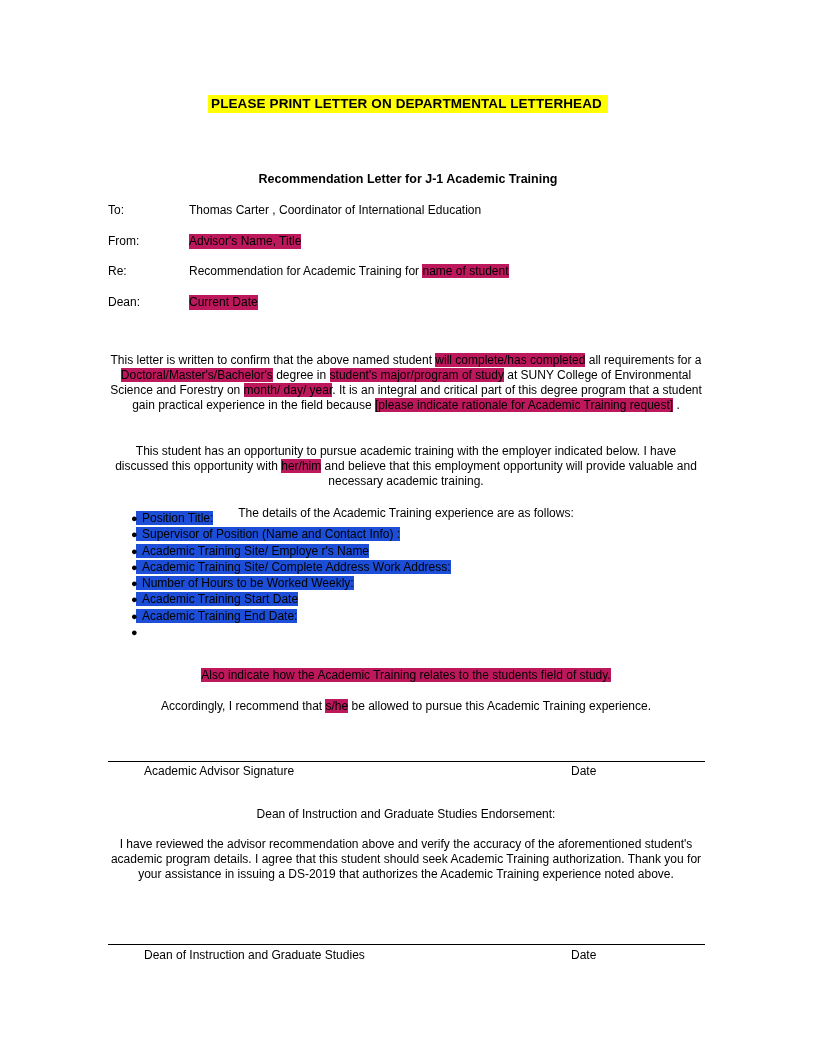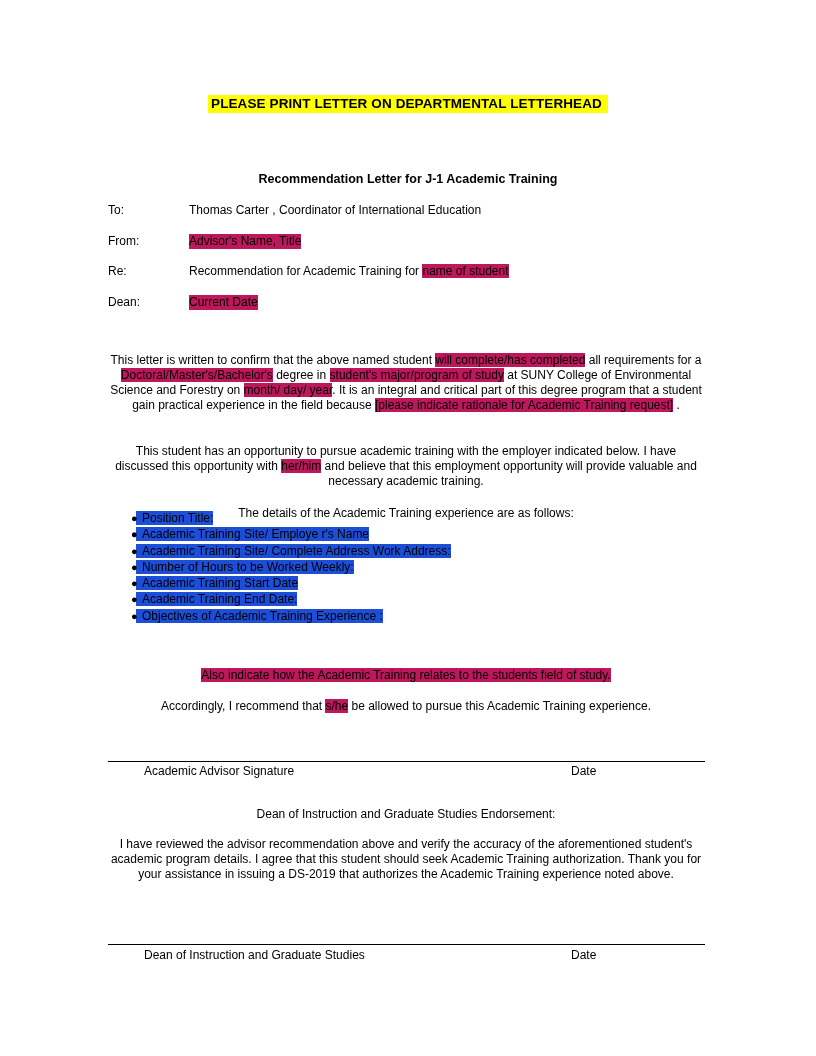--- a/index.html
+++ b/index.html
@@ -182,27 +182,27 @@
   </div>
 
   <p class="body-block" id="para1"><span>This letter is written to confirm that the above named student  </span><span class="hl">will complete/has completed</span><span> all requirements  for a </span><span class="hl">Doctoral/Master's/Bachelor's</span><span> degree  in </span><span class="hl">student's major/program of study</span><span> at SUNY College of Environmental Science and Forestry   on </span><span class="hl">month/ day/ year</span><span>. It is an integral and critical part of this degree program that a student gain practical experience   in the field because </span><span class="hl">[please indicate rationale for Academic Training request]</span><span> .</span></p>
 
   <p class="body-block" id="para2"><span>This student has an opportunity to pursue academic training with the employer indicated below. I have discussed this opportunity with  </span><span class="hl">her/him</span><span> and believe that this employment opportunity will provide valuable and necessary academic training.</span></p>
 
   <p class="body-block" id="para3">The details of the Academic Training experience are as follows:</p>
 
   <ul class="bullets">
     <li><span class="dot">●</span><span class="txt">Position Title:</span></li>
-    <li><span class="dot">●</span></li>
+    <li><span class="dot">●</span><span class="txt">Supervisor  of Position (Name and Contact Info) :</span></li>
     <li><span class="dot">●</span><span class="txt">Academic Training Site/ Employe r's Name</span></li>
     <li><span class="dot">●</span><span class="txt">Academic Training Site/ Complete Address  Work Address:</span></li>
     <li><span class="dot">●</span><span class="txt">Number of Hours to be Worked Weekly:</span></li>
     <li><span class="dot">●</span><span class="txt">Academic Training  Start Date</span></li>
     <li><span class="dot">●</span><span class="txt">Academic Training  End Date:</span></li>
-    <li><span class="dot">●</span><span class="txt">Objectives of Academic Training Experience  :</span></li>
+    <li><span class="dot">●</span></li>
   </ul>
 
   <p class="body-block" id="para-also"><span class="hl">Also indicate how the Academic Training relates to the students field of study.</span></p>
 
   <p class="body-block" id="para-accordingly"><span>Accordingly, I recommend that  </span><span class="hl">s/he</span><span> be allowed to pursue this Academic Training experience.</span></p>
 
   <div class="sig-rule" id="rule-advisor"></div>
   <div class="sig-caption" id="cap-advisor">
     <span class="who">Academic Advisor Signature</span>
     <span class="date">Date</span>

